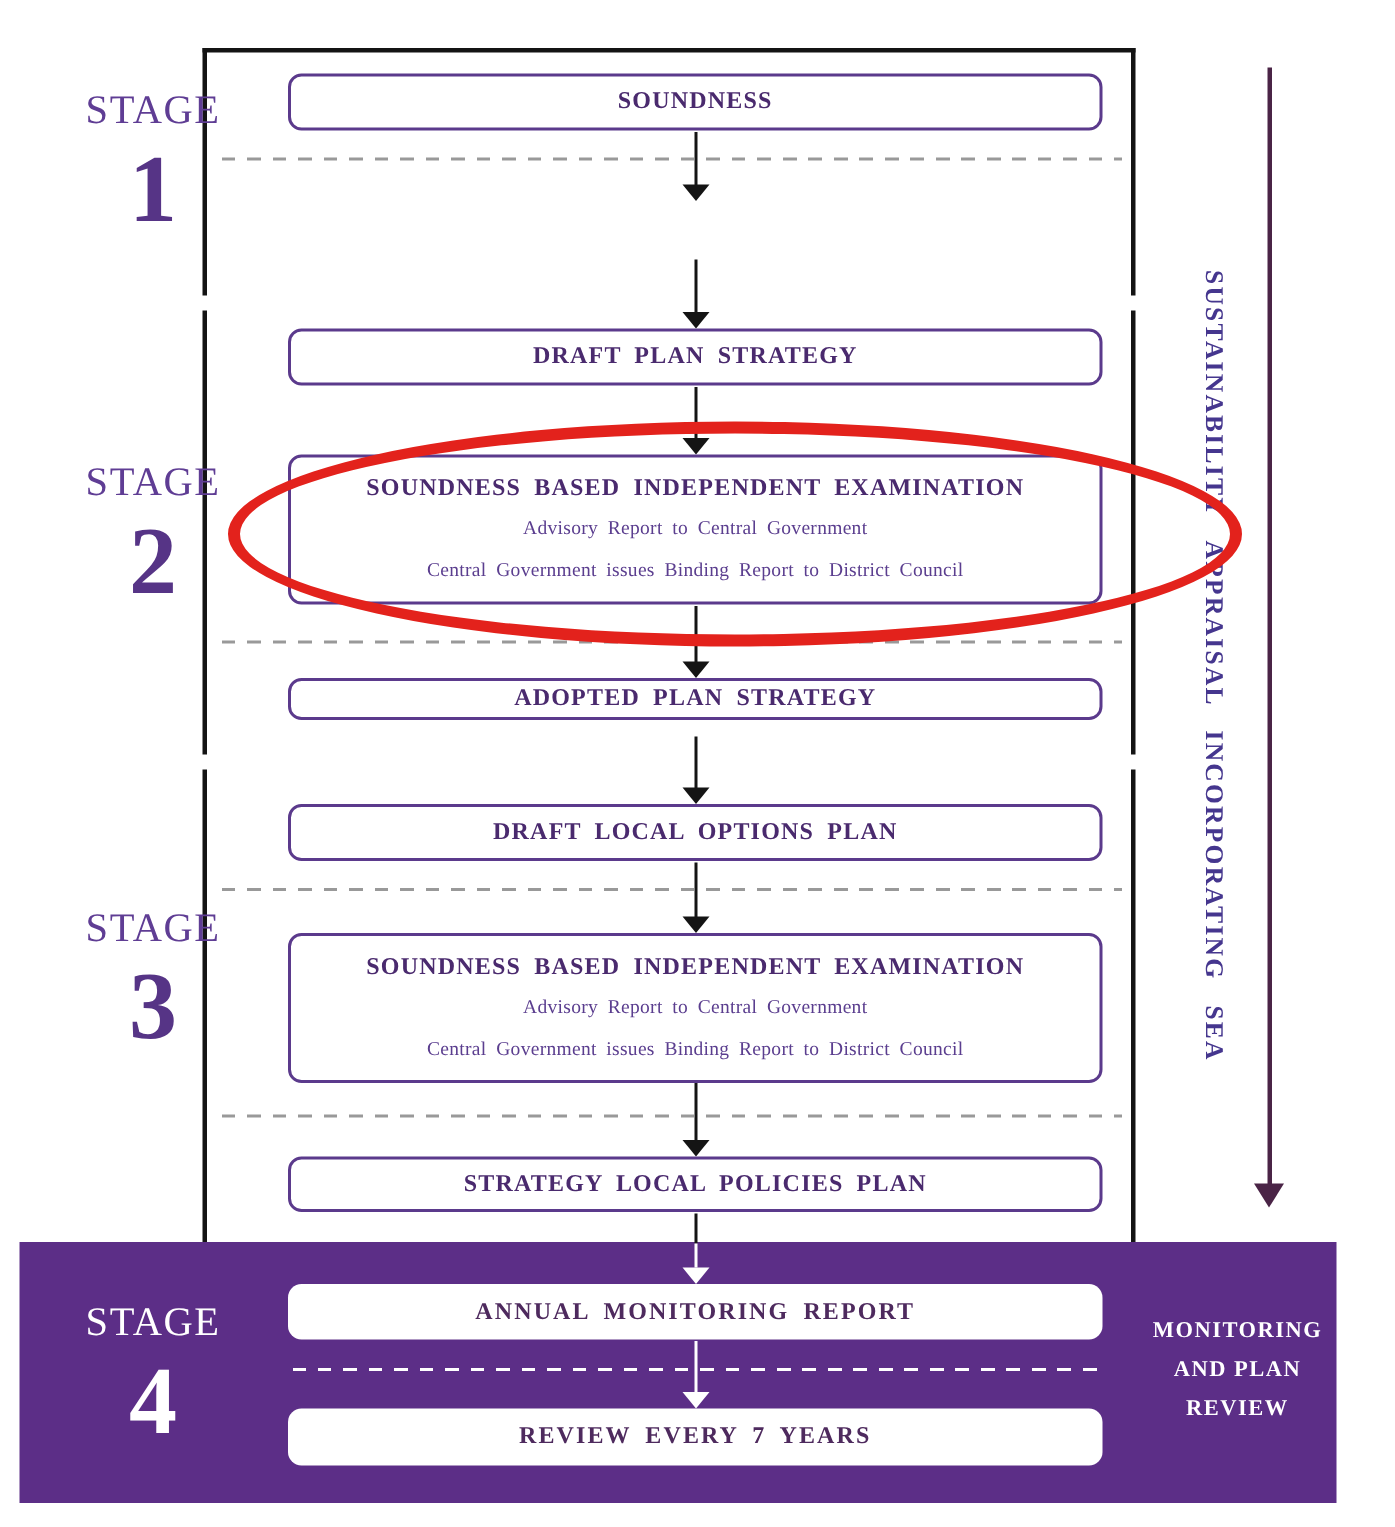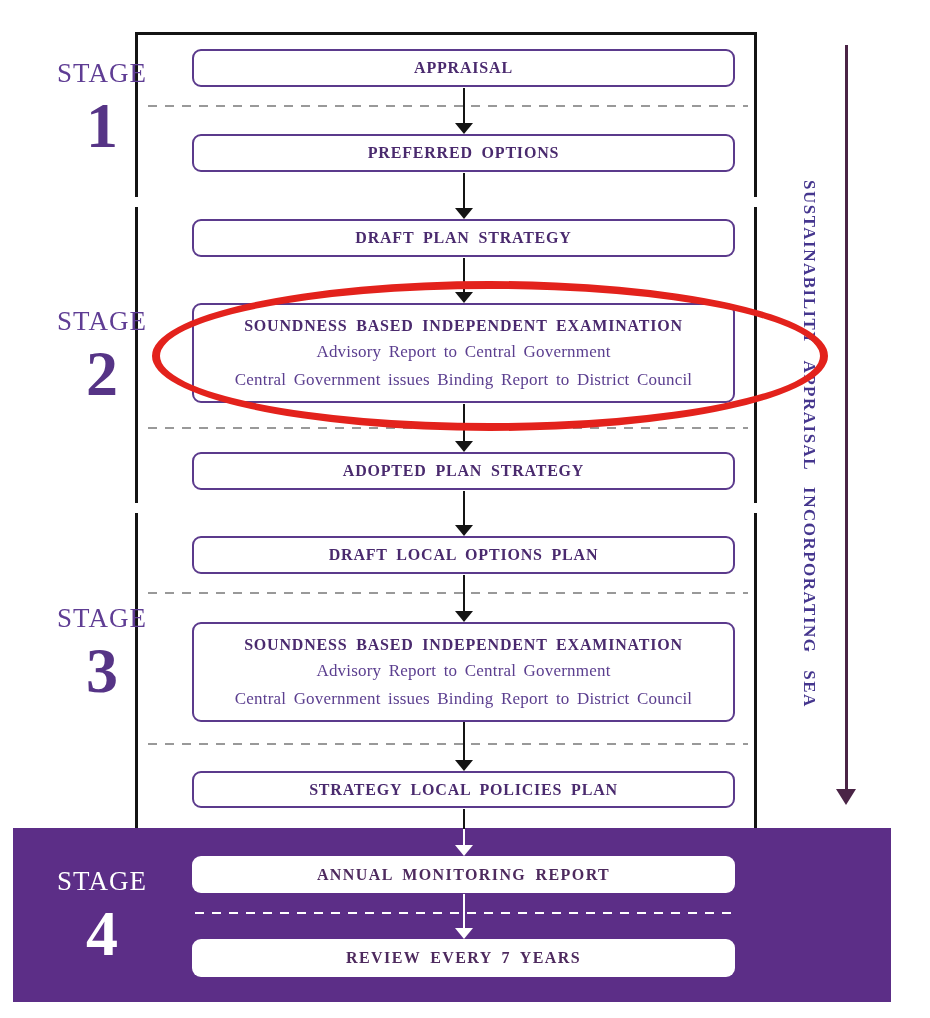--- a/index.html
+++ b/index.html
@@ -19,21 +19,21 @@
   .aline{position:absolute;left:463px;width:2px;background:#141414;}
   .aline.white{background:#ffffff;}
   .ahead{position:absolute;left:455px;width:0;height:0;border-left:9px solid transparent;border-right:9px solid transparent;border-top:11px solid #141414;}
   .ahead.white{border-top-color:#ffffff;}
   
   .pbox{position:absolute;left:192px;width:543px;box-sizing:border-box;background:#fff;
     border:2px solid #5b3a8c;border-radius:9px;display:flex;align-items:center;justify-content:center;z-index:3;}
   .pbox .title{font-weight:bold;font-size:16px;color:#4a2a6e;letter-spacing:.8px;word-spacing:4px;}
   .exam{flex-direction:column;justify-content:flex-start;padding-top:9px;align-items:center;}
   .exam .title{line-height:24px;}
-  .exam .sub{font-size:17px;color:#5b3e8f;line-height:28px;letter-spacing:.2px;word-spacing:3px;}
+  .exam .sub{font-size:13px;color:#5b3e8f;line-height:28px;letter-spacing:.2px;word-spacing:3px;}
   
   .wbox{position:absolute;left:192px;width:543px;background:#fff;border-radius:9px;display:flex;
     align-items:center;justify-content:center;font-weight:bold;font-size:16px;color:#4e2a5e;
     letter-spacing:1.4px;word-spacing:4px;z-index:3;}
   
   .stage{position:absolute;left:36px;width:132px;text-align:center;z-index:3;}
   .stage .word{font-size:27px;color:#5f3d94;letter-spacing:1px;}
   .stage .num{font-size:64px;font-weight:bold;color:#563486;line-height:66px;margin-top:4px;}
   .stage.inverse .word,.stage.inverse .num{color:#ffffff;}
   
@@ -100,34 +100,31 @@
   <div class="stage" style="top:603px;">
     <div class="word">STAGE</div>
     <div class="num">3</div>
   </div>
   <div class="stage inverse" style="top:866px;">
     <div class="word">STAGE</div>
     <div class="num">4</div>
   </div>
 
   <div class="pbox" style="top:49px;height:38px;">
-    <span class="title">APPRAISAL</span>
-  </div>
-  <div class="pbox" style="top:134px;height:38px;">
-    <span class="title">PREFERRED OPTIONS</span>
+    <span class="title">SOUNDNESS</span>
   </div>
   <div class="pbox" style="top:219px;height:38px;">
     <span class="title">DRAFT PLAN STRATEGY</span>
   </div>
   <div class="pbox exam" style="top:303px;height:100px;">
     <span class="title">SOUNDNESS BASED INDEPENDENT EXAMINATION</span>
     <span class="sub">Advisory Report to Central Government</span>
     <span class="sub">Central Government issues Binding Report to District Council</span>
   </div>
-  <div class="pbox" style="top:452px;height:38px;">
+  <div class="pbox" style="top:452px;height:28px;">
     <span class="title">ADOPTED PLAN STRATEGY</span>
   </div>
   <div class="pbox" style="top:536px;height:38px;">
     <span class="title">DRAFT LOCAL OPTIONS PLAN</span>
   </div>
   <div class="pbox exam" style="top:622px;height:100px;">
     <span class="title">SOUNDNESS BASED INDEPENDENT EXAMINATION</span>
     <span class="sub">Advisory Report to Central Government</span>
     <span class="sub">Central Government issues Binding Report to District Council</span>
   </div>
@@ -138,16 +135,17 @@
   <div class="wbox" style="top:856px;height:37px;">
     <span>ANNUAL MONITORING REPORT</span>
   </div>
   <div class="wbox" style="top:939px;height:38px;">
     <span>REVIEW EVERY 7 YEARS</span>
   </div>
 
   <div class="sa-text">SUSTAINABILITY APPRAISAL INCORPORATING SEA</div>
   <div class="sa-line"></div>
   <div class="sa-head"></div>
+  <div class="mon-label">MONITORING AND PLAN REVIEW</div>
 
   <div class="ellipse"></div>
 
 </div>
 
 </body></html>

